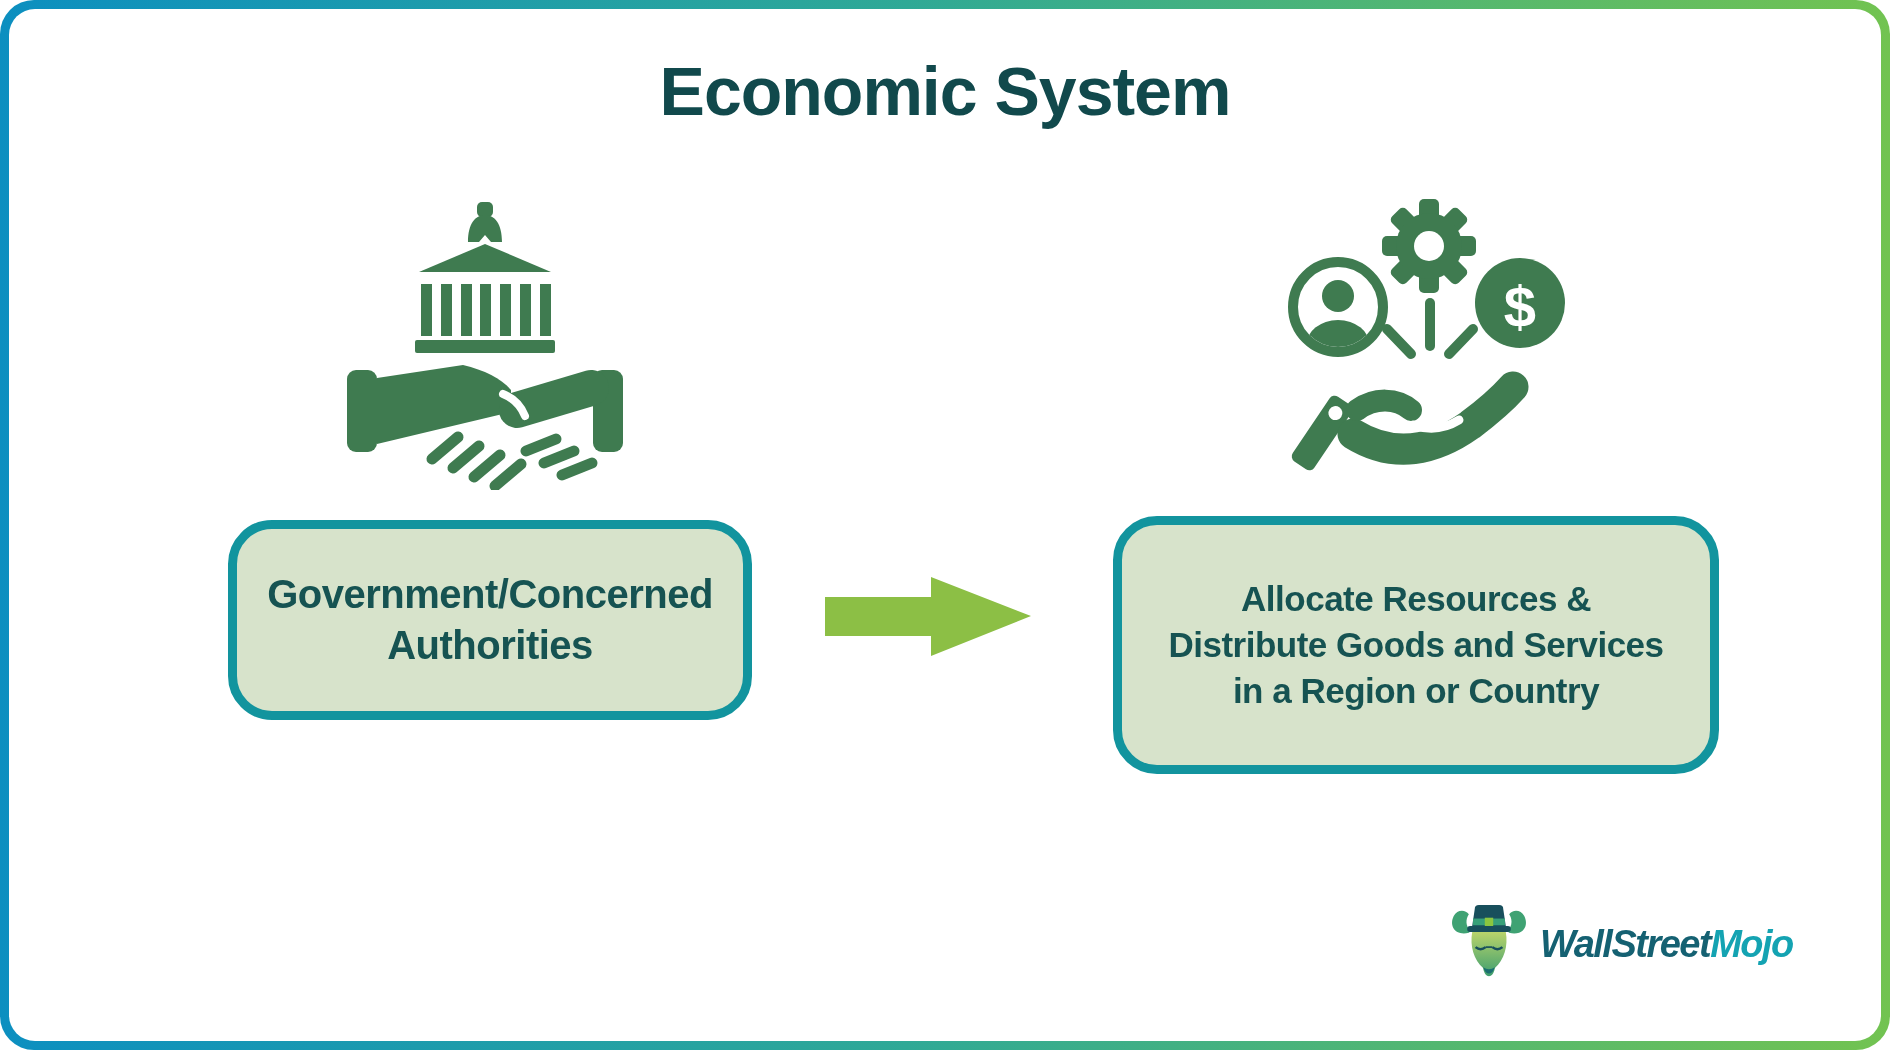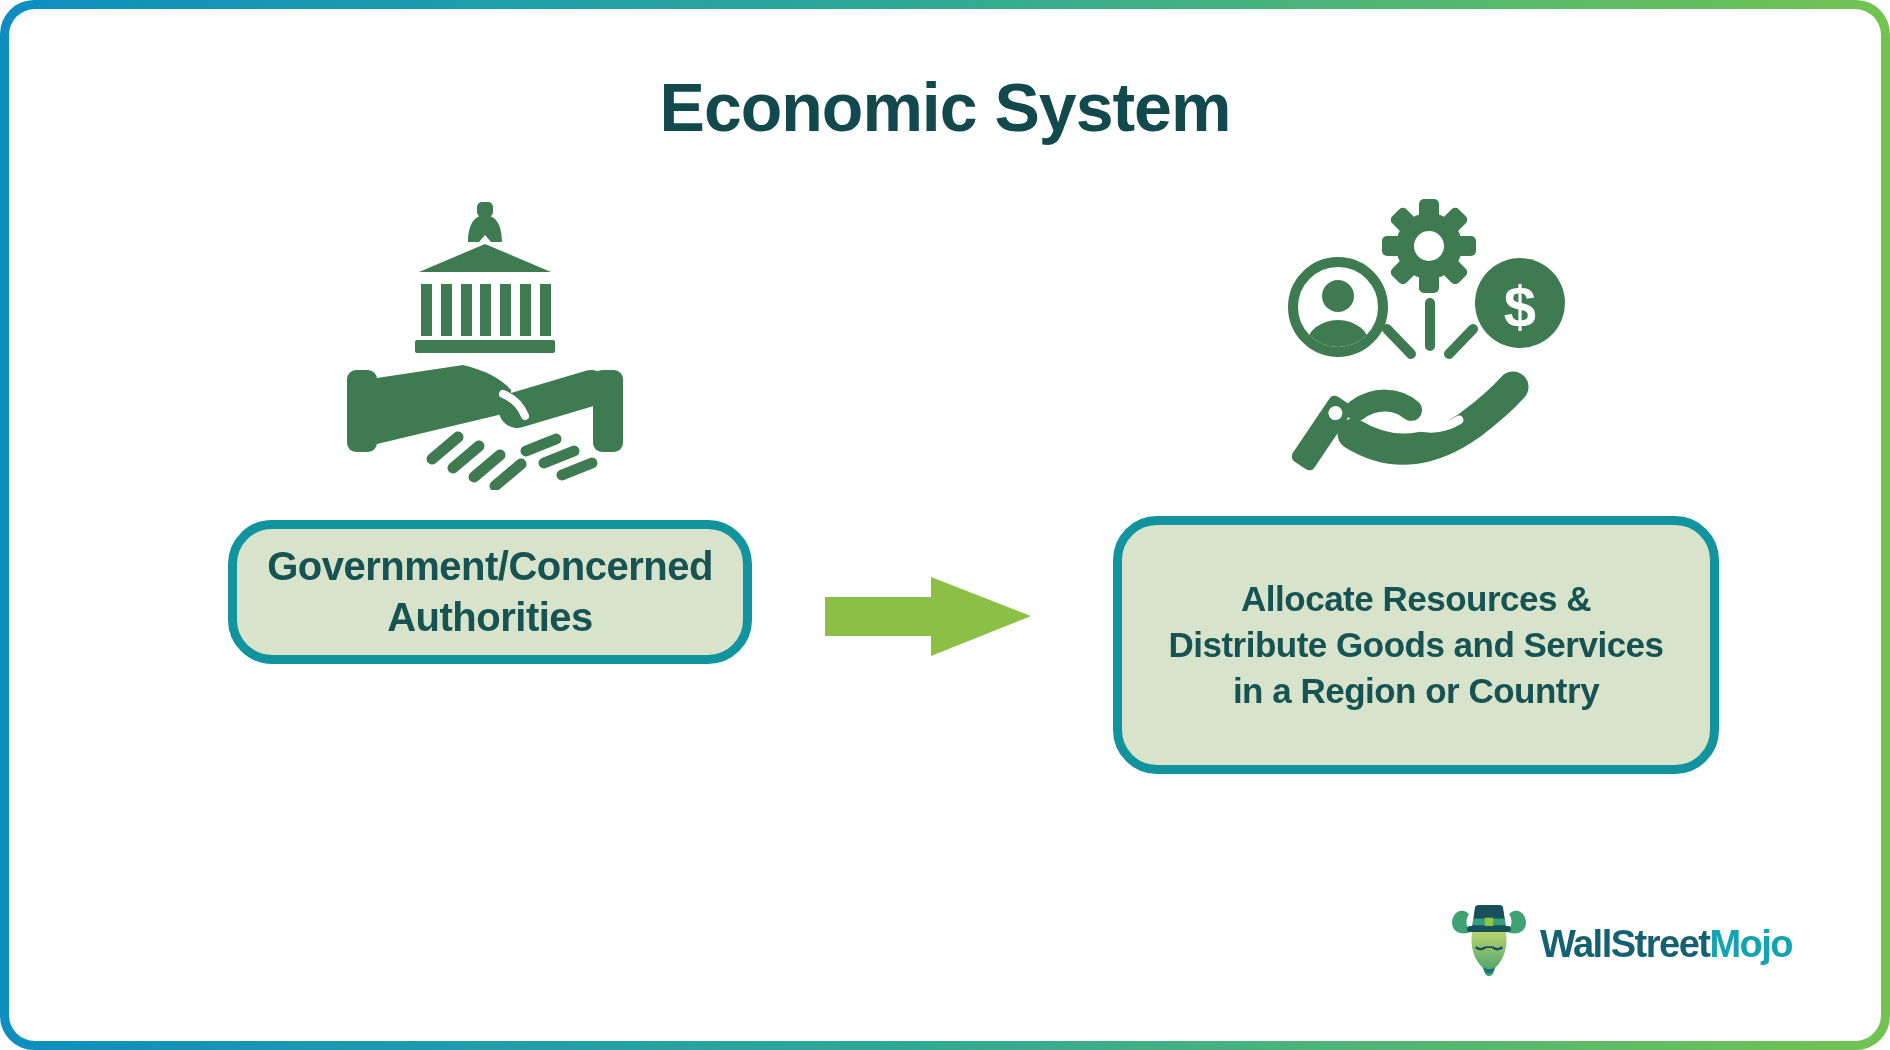--- a/index.html
+++ b/index.html
@@ -10,40 +10,40 @@
   }
   .frame{
     position:absolute;inset:0;border-radius:34px;
     background:linear-gradient(90deg,#0C8FC0 0%,#2FA996 48%,#72C351 100%);
   }
   .frame-inner{
     position:absolute;inset:9px;border-radius:26px;background:#ffffff;
   }
   .title{
     position:absolute;left:0;right:0;top:52px;text-align:center;
-    font-size:68px;font-weight:bold;letter-spacing:-1px;color:#11494C;margin-top:16px;
+    font-size:68px;font-weight:bold;letter-spacing:-1px;color:#11494C;
   }
   .icon-left{position:absolute;left:345px;top:198px;width:280px;height:292px;}
   .icon-right{position:absolute;left:1283px;top:196px;width:385px;height:282px;}
   .info-box{
     position:absolute;box-sizing:border-box;
     border:9px solid #12949E;border-radius:44px;background:#D7E3CB;
     display:flex;align-items:center;justify-content:center;text-align:center;
   }
-  .box-left{left:228px;top:520px;width:524px;height:144px;}
+  .box-left{left:228px;top:520px;width:524px;height:200px;}
   .box-right{left:1113px;top:490px;width:606px;height:258px;margin-top:26px;}
   .box-label{
     white-space:pre-line;color:#165352;font-weight:bold;letter-spacing:-0.5px;
   }
   .box-left .box-label{font-size:40px;line-height:1.28;}
   .box-right .box-label{font-size:35px;line-height:1.32;}
   .arrow{position:absolute;left:825px;top:574px;width:208px;height:85px;}
   .logo{
     position:absolute;left:1447px;top:898px;height:93px;
-    display:flex;align-items:center;gap:9px;
+    display:flex;align-items:center;gap:9px;font-style:italic;
   }
   .logo svg{width:84px;height:90px;}
   .logo-text{font-size:38px;font-weight:bold;letter-spacing:-1.5px;white-space:nowrap;}
   .logo-text .part1{color:#156172;}
   .logo-text .part2{color:#14A3B2;}
 </style>
 </head>
 <body>
 
 <div class="canvas">

